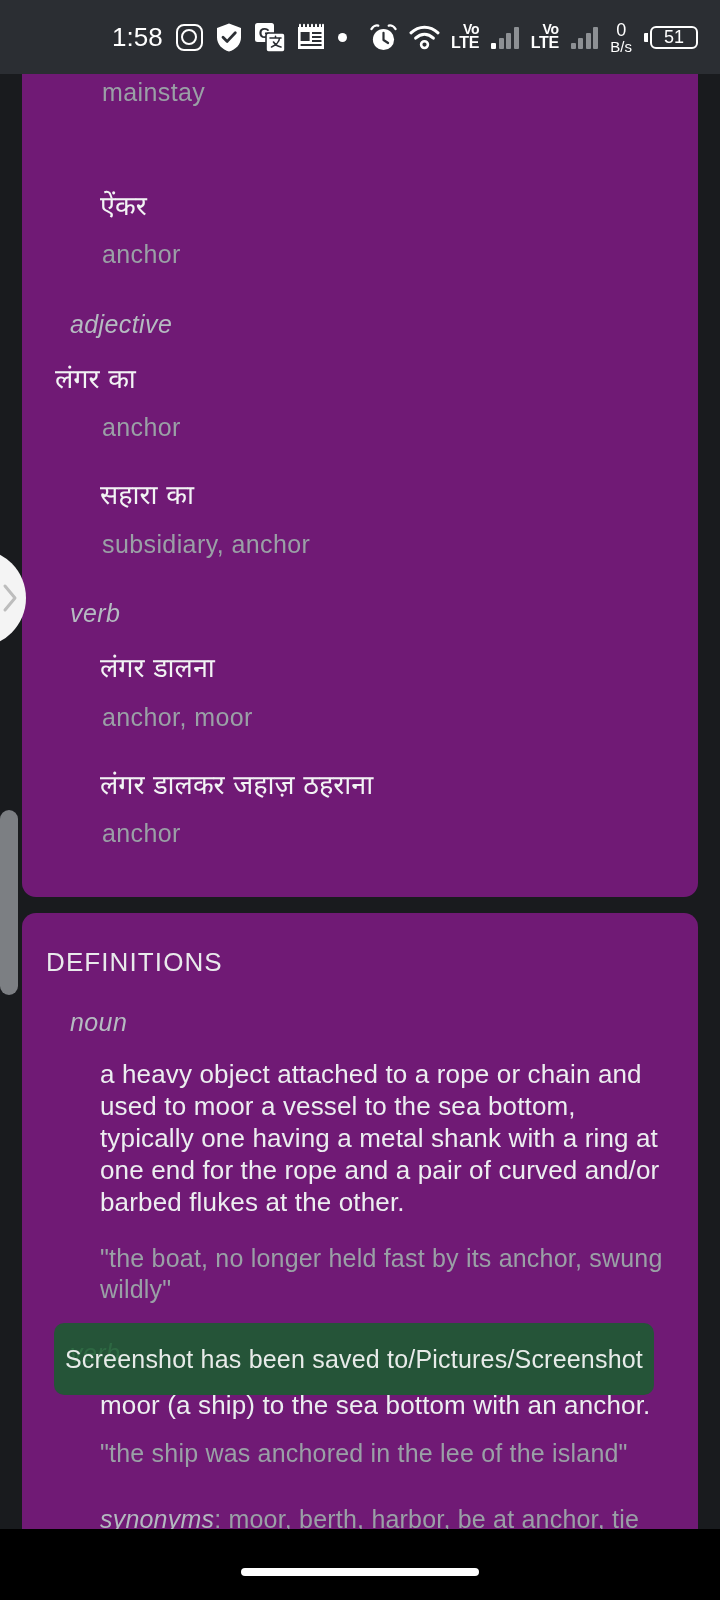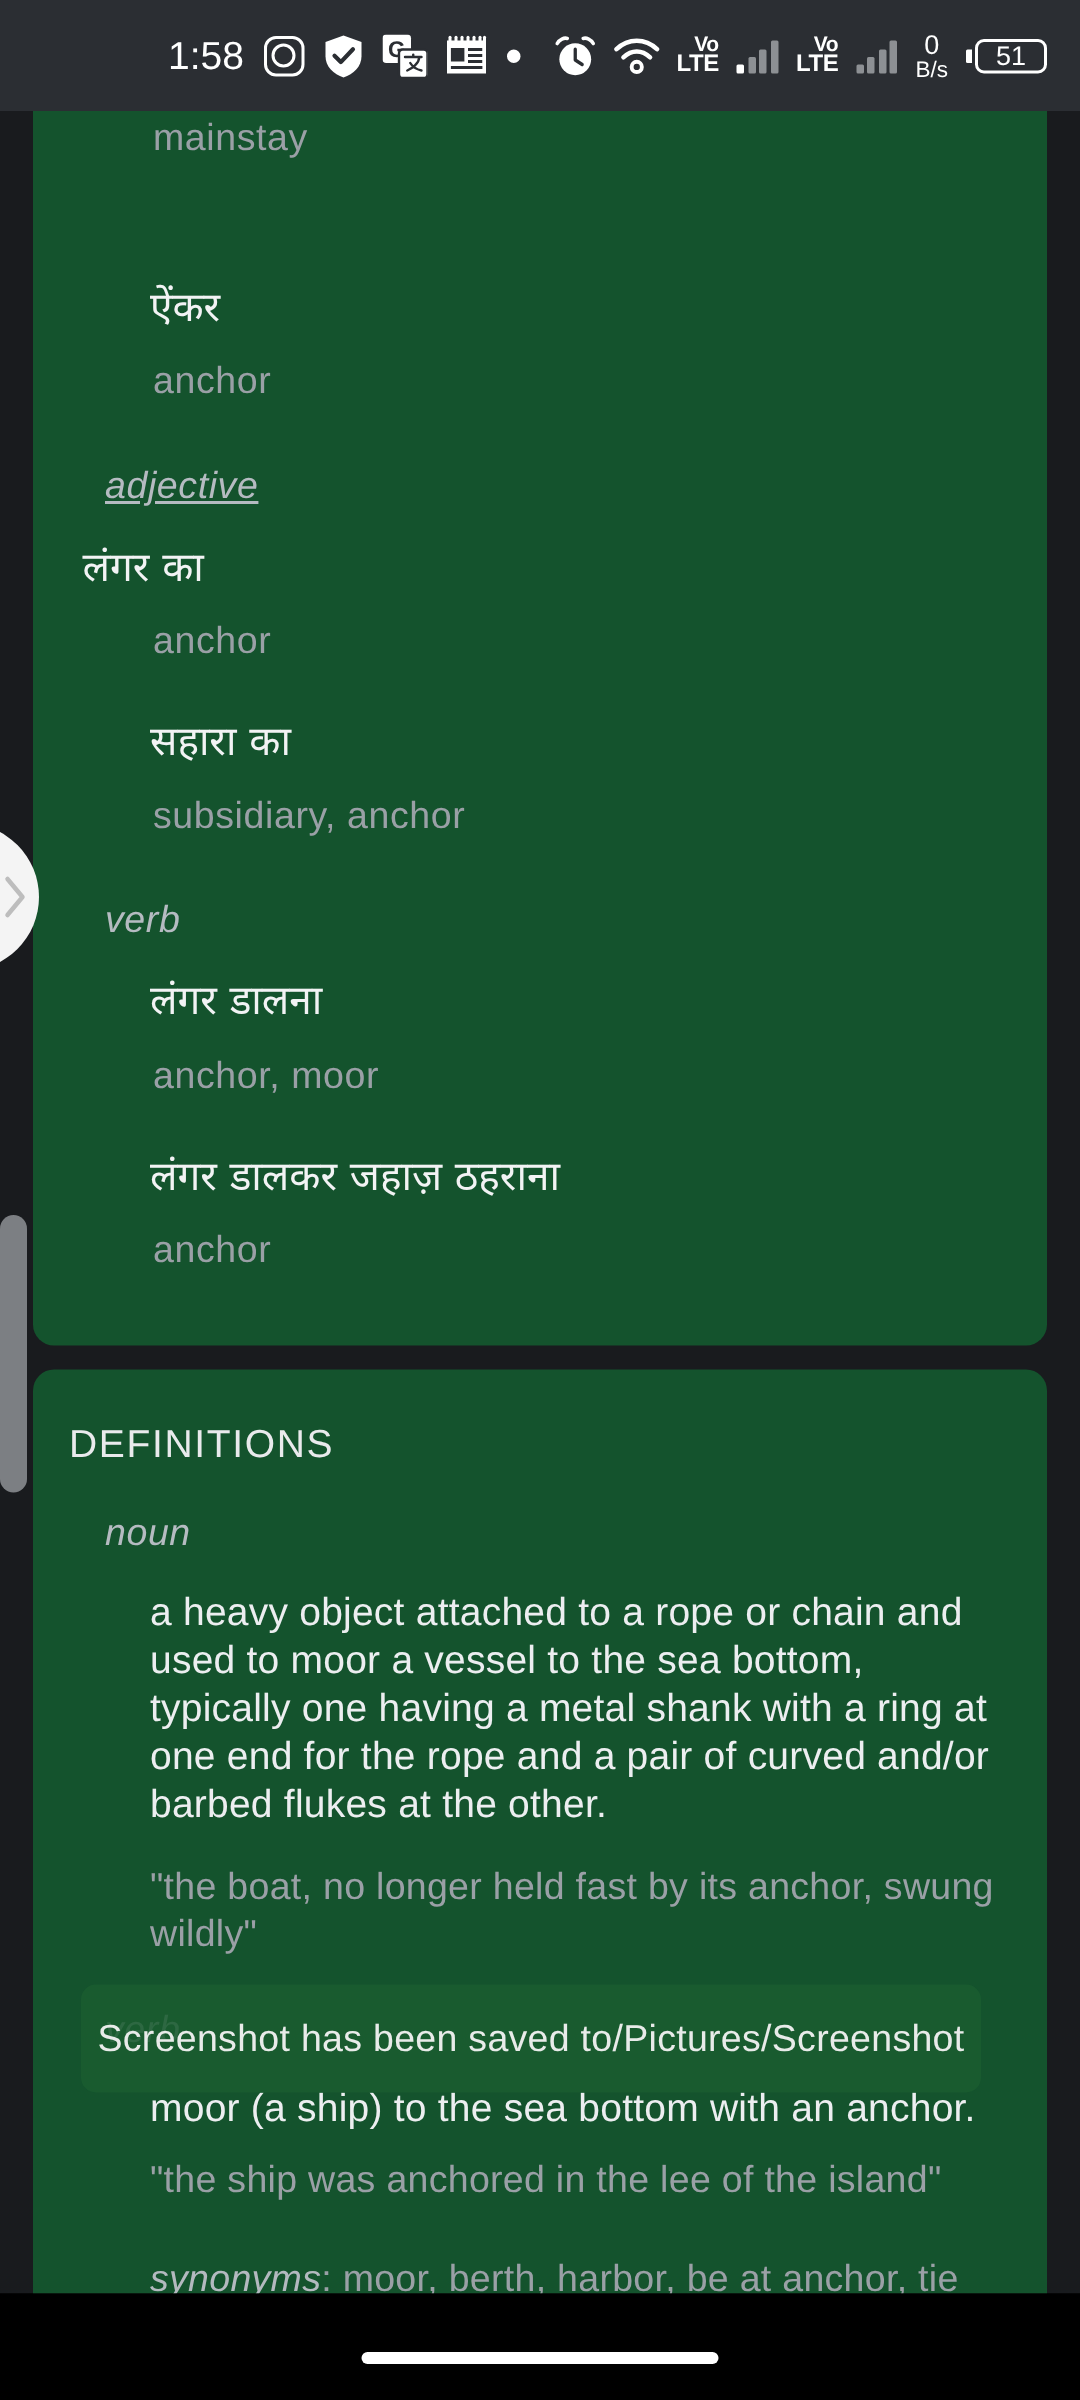--- a/index.html
+++ b/index.html
@@ -112,21 +112,21 @@
   
   .page {
     position:absolute;
     top:74px; left:0;
     width:720px; height:1455px;
     background:#191b1e;
     overflow:hidden;
   }
 
   .card {
-    background:#14532d;
+    background:#701a75;
     border-radius:14px;
     margin:0 22px;
   }
   .card-top {
     margin-top:-4px;
     border-radius:0 0 14px 14px;
     padding:0 0 46px 0;
   }
   .card-defs {
     margin-top:16px;
@@ -356,21 +356,21 @@
 
     <div class="card card-top">
 
       <div class="gloss" style="padding-top:6px;">mainstay</div>
 
       <div style="height:78px"></div>
 
       <div class="term">ऐंकर</div>
       <div class="gloss" style="margin-top:14px;">anchor</div>
 
-      <div class="pos" style="margin-top:38px;text-decoration:underline;">adjective</div>
+      <div class="pos" style="margin-top:38px;">adjective</div>
 
       <div class="term" style="margin-top:22px;padding-left:33px;">लंगर का</div>
       <div class="gloss" style="margin-top:14px;">anchor</div>
 
       <div class="term" style="margin-top:32px;">सहारा का</div>
       <div class="gloss" style="margin-top:14px;">subsidiary, anchor</div>
 
       <div class="pos" style="margin-top:38px;">verb</div>
 
       <div class="term" style="margin-top:22px;">लंगर डालना</div>

